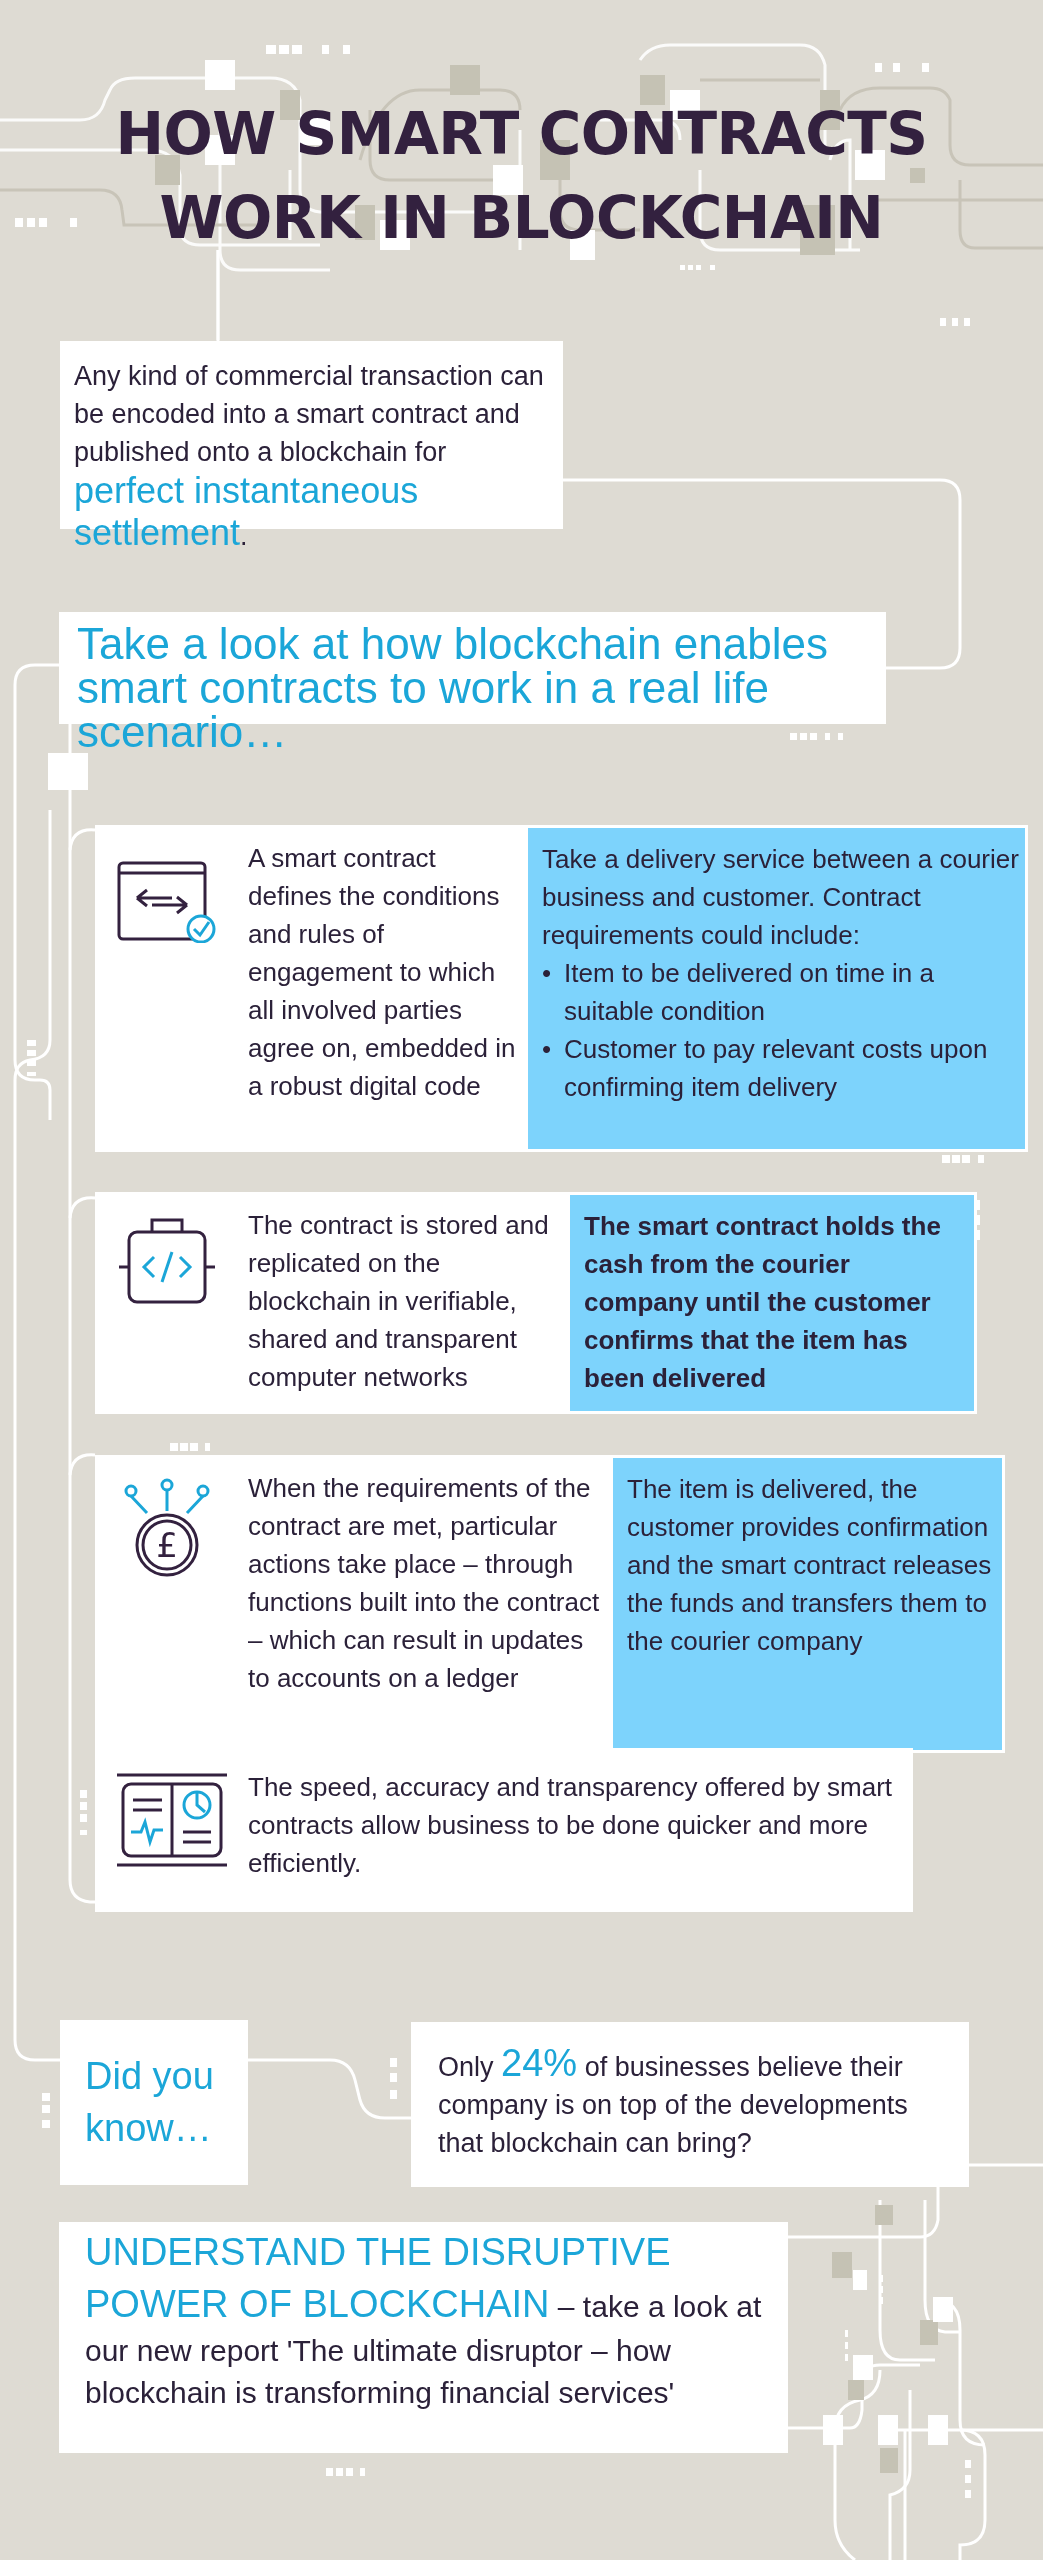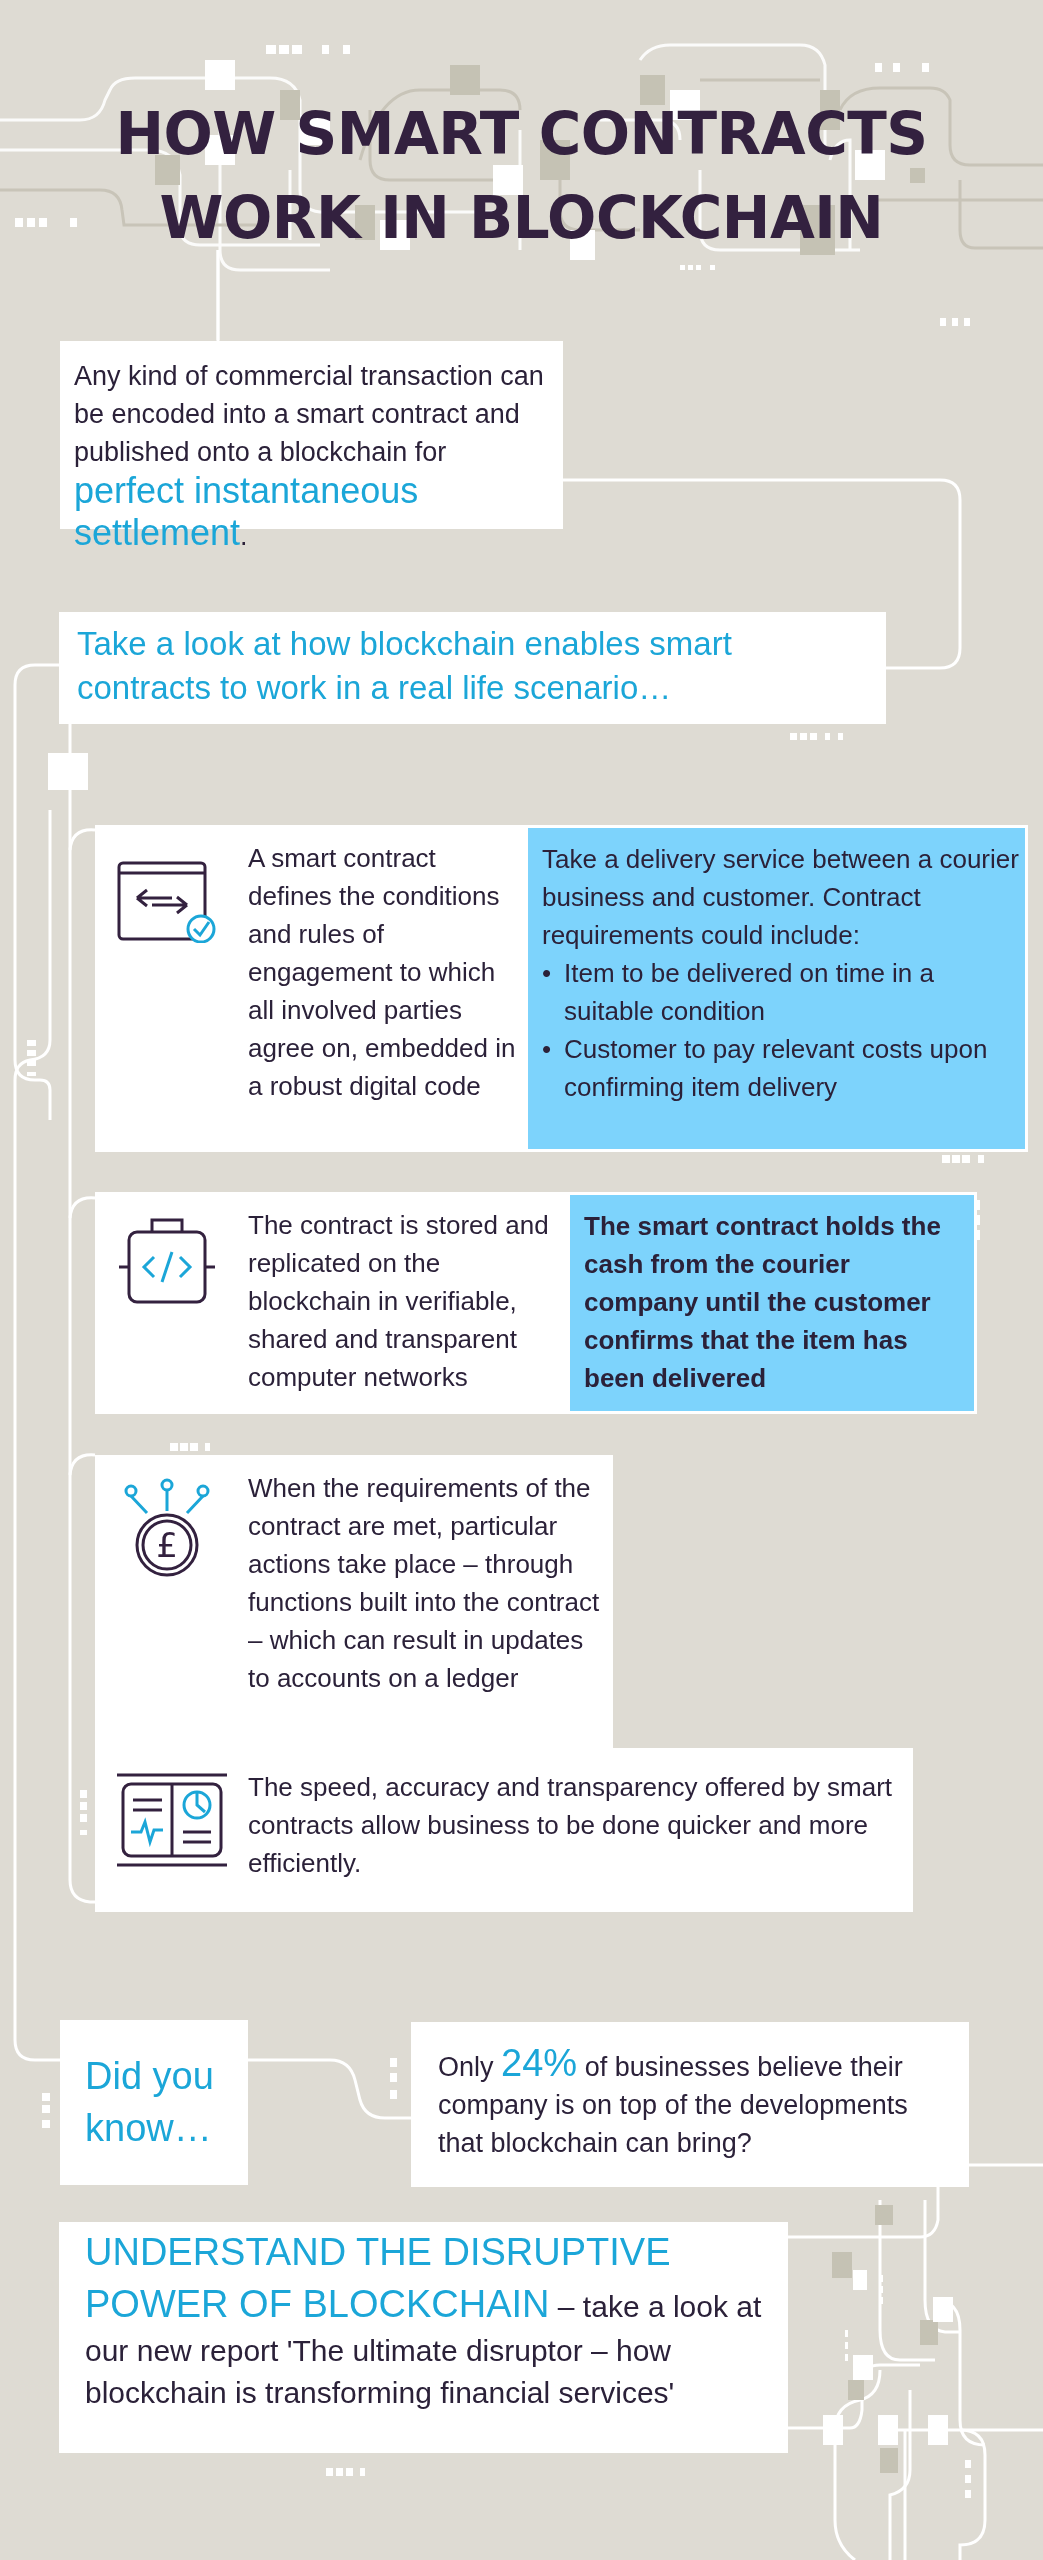--- a/index.html
+++ b/index.html
@@ -32,21 +32,21 @@
     padding: 16px 14px;
     font-size: 27px; line-height: 38px;
   }
   .intro .hl { color: #1ba6d8; font-size: 36px; line-height: 40px; }
   .intro .plain { color: #2b2139; }
 
   .lookbox {
     left: 59px; top: 612px; width: 827px; height: 112px;
     padding: 10px 18px;
     color: #1ba6d8;
-    font-size: 33px; line-height: 44px;
+    font-size: 44px; line-height: 44px;
   }
 
   .step { left: 95px; }
   .step .left-pane { position: absolute; left: 0; top: 0; bottom: 0; background:#fff; }
   .step .right-pane { position: absolute; top: 0; bottom: 0; background:#7dd3fc; border: 3px solid #ffffff; }
   .step .icon { position: absolute; left: 22px; top: 18px; width: 100px; height: 100px; }
   .step .ltext { position: absolute; left: 153px; top: 14px; font-size: 26px; line-height: 38px; color:#2b2139; }
   .step .rtext { position: absolute; left: 14px; top: 12px; font-size: 26px; line-height: 38px; color:#2b2139; }
   .bullets { list-style: none; }
   .bullets li { position: relative; padding-left: 22px; }
@@ -284,20 +284,23 @@
       <circle cx="14" cy="14" r="5" fill="none" stroke="#1ba6d8" stroke-width="3"></circle>
       <circle cx="50" cy="8" r="5" fill="none" stroke="#1ba6d8" stroke-width="3"></circle>
       <circle cx="86" cy="14" r="5" fill="none" stroke="#1ba6d8" stroke-width="3"></circle>
       <path d="M14 19 L30 36 M50 13 V34 M86 19 L70 36" fill="none" stroke="#1ba6d8" stroke-width="3"></path>
       <circle cx="50" cy="68" r="30" fill="none" stroke="#33213f" stroke-width="3"></circle>
       <circle cx="50" cy="68" r="24" fill="none" stroke="#33213f" stroke-width="3"></circle>
       <text x="50" y="80" text-anchor="middle" font-size="34" font-family="DejaVu Sans, sans-serif" fill="#33213f">£</text>
     </svg>
     <div class="ltext" style="width:360px;">When the requirements of the contract are met, particular actions take place – through functions built into the contract – which can result in updates to accounts on a ledger</div>
   </div>
+  <div class="right-pane" style="left:515px; width:395px;">
+    <div class="rtext" style="width:375px;">The item is delivered, the customer provides confirmation and the smart contract releases the funds and transfers them to the courier company</div>
+  </div>
 </div>
 
 <div class="abs step" style="top:1748px; width:818px; height:164px;">
   <div class="left-pane" style="width:818px;">
     <svg class="icon" viewBox="0 0 120 100" style="left:20px; top:22px; width:120px;">
       <line x1="2" y1="5" x2="112" y2="5" stroke="#33213f" stroke-width="3"></line>
       <line x1="2" y1="95" x2="112" y2="95" stroke="#33213f" stroke-width="3"></line>
       <rect x="8" y="14" width="98" height="72" rx="8" fill="none" stroke="#33213f" stroke-width="3"></rect>
       <line x1="57" y1="14" x2="57" y2="86" stroke="#33213f" stroke-width="3"></line>
       <line x1="18" y1="30" x2="47" y2="30" stroke="#33213f" stroke-width="3"></line>

